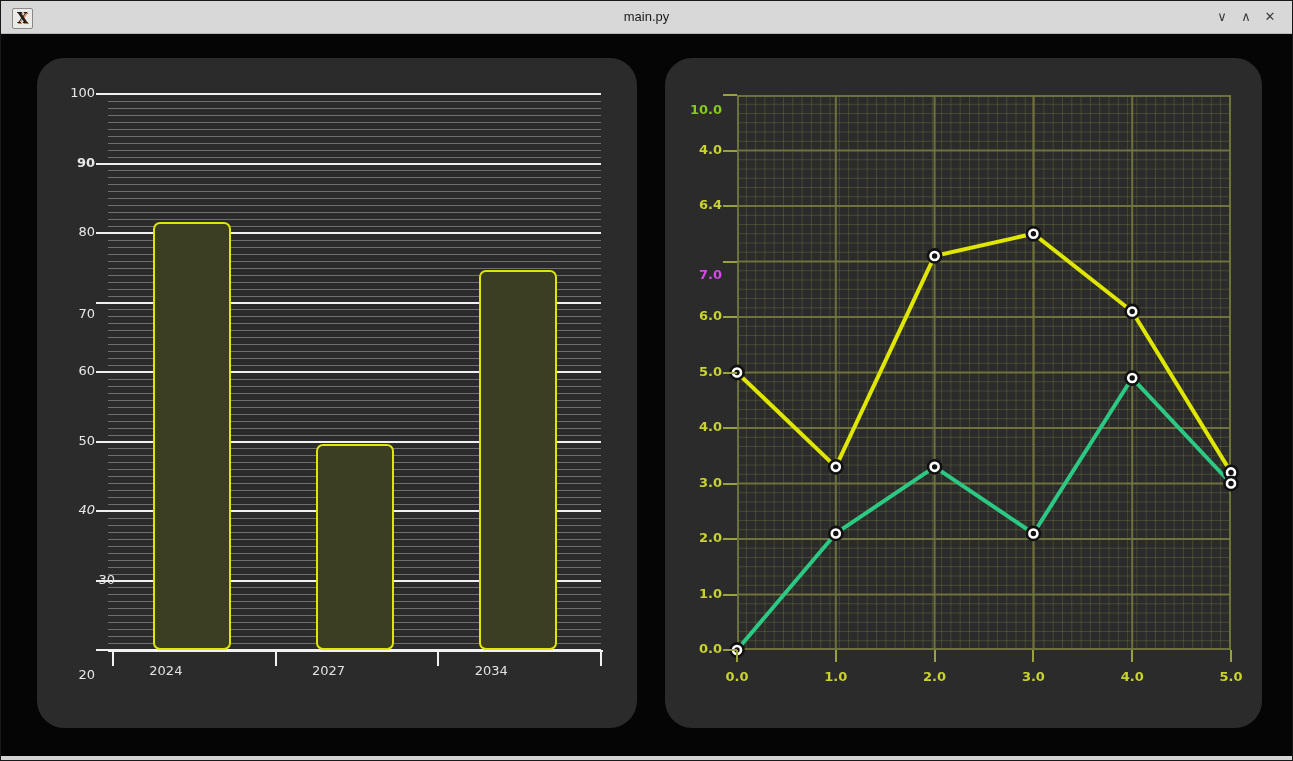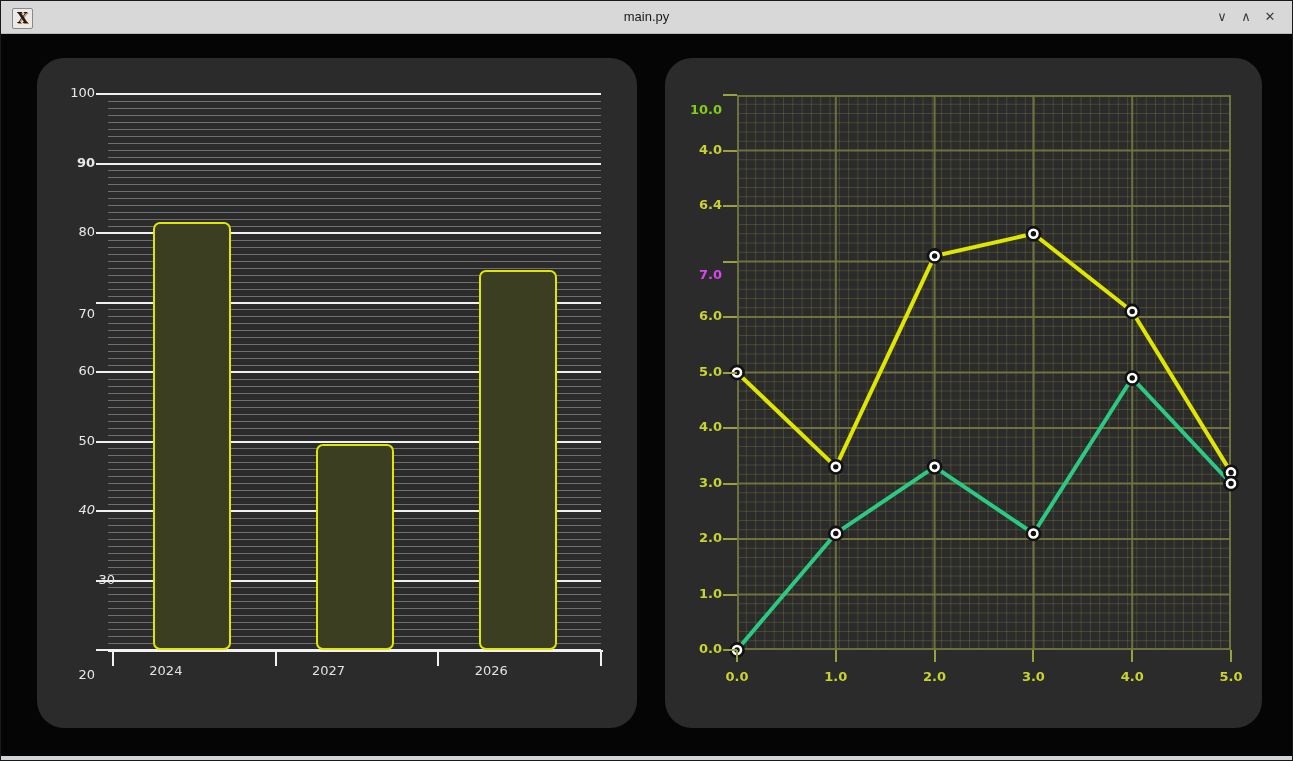--- a/index.html
+++ b/index.html
@@ -65,21 +65,21 @@
         <div style="left: 116.333px; top: 163.88px; width: 78px; height: 428.12px; background: rgb(59, 62, 32); border: 2px solid rgb(223, 230, 0); border-radius: 7px; box-sizing: border-box; position: absolute;"></div>
         <div style="left: 279px; top: 386.28px; width: 78px; height: 205.72px; background: rgb(59, 62, 32); border: 2px solid rgb(223, 230, 0); border-radius: 7px; box-sizing: border-box; position: absolute;"></div>
         <div style="left: 441.667px; top: 211.835px; width: 78px; height: 380.165px; background: rgb(59, 62, 32); border: 2px solid rgb(223, 230, 0); border-radius: 7px; box-sizing: border-box; position: absolute;"></div>
         <div style="left: 71px; top: 592px; width: 495px; height: 2px; background: rgb(242, 242, 242); position: absolute;"></div>
         <div style="left: 75px; top: 592px; width: 2px; height: 16px; background: rgb(242, 242, 242); position: absolute;"></div>
         <div style="left: 237.667px; top: 592px; width: 2px; height: 16px; background: rgb(242, 242, 242); position: absolute;"></div>
         <div style="left: 400.333px; top: 592px; width: 2px; height: 16px; background: rgb(242, 242, 242); position: absolute;"></div>
         <div style="left: 563px; top: 592px; width: 2px; height: 16px; background: rgb(242, 242, 242); position: absolute;"></div>
         <div class="lab xlab-bar" style="left: 112.333px; top: 605px; position: absolute;">2024</div>
         <div class="lab xlab-bar" style="left: 275px; top: 605px; position: absolute;">2027</div>
-        <div class="lab xlab-bar" style="left: 437.667px; top: 605px; position: absolute;">2026</div>
+        <div class="lab xlab-bar" style="left: 437.667px; top: 605px; position: absolute;">2034</div>
       </div>
     <div class="panel" id="panel-line">
         <svg width="494" height="555" style="position: absolute; left: 72px; top: 37px; overflow: visible;">
           <line x1="9.3" y1="0" x2="9.3" y2="555" stroke="rgba(163,168,74,0.24)" stroke-width="1"></line>
           <line x1="18.6" y1="0" x2="18.6" y2="555" stroke="rgba(163,168,74,0.24)" stroke-width="1"></line>
           <line x1="27.900000000000002" y1="0" x2="27.900000000000002" y2="555" stroke="rgba(163,168,74,0.24)" stroke-width="1"></line>
           <line x1="37.2" y1="0" x2="37.2" y2="555" stroke="rgba(163,168,74,0.24)" stroke-width="1"></line>
           <line x1="46.5" y1="0" x2="46.5" y2="555" stroke="rgba(163,168,74,0.24)" stroke-width="1"></line>
           <line x1="55.8" y1="0" x2="55.8" y2="555" stroke="rgba(163,168,74,0.24)" stroke-width="1"></line>
           <line x1="65.1" y1="0" x2="65.1" y2="555" stroke="rgba(163,168,74,0.24)" stroke-width="1"></line>

